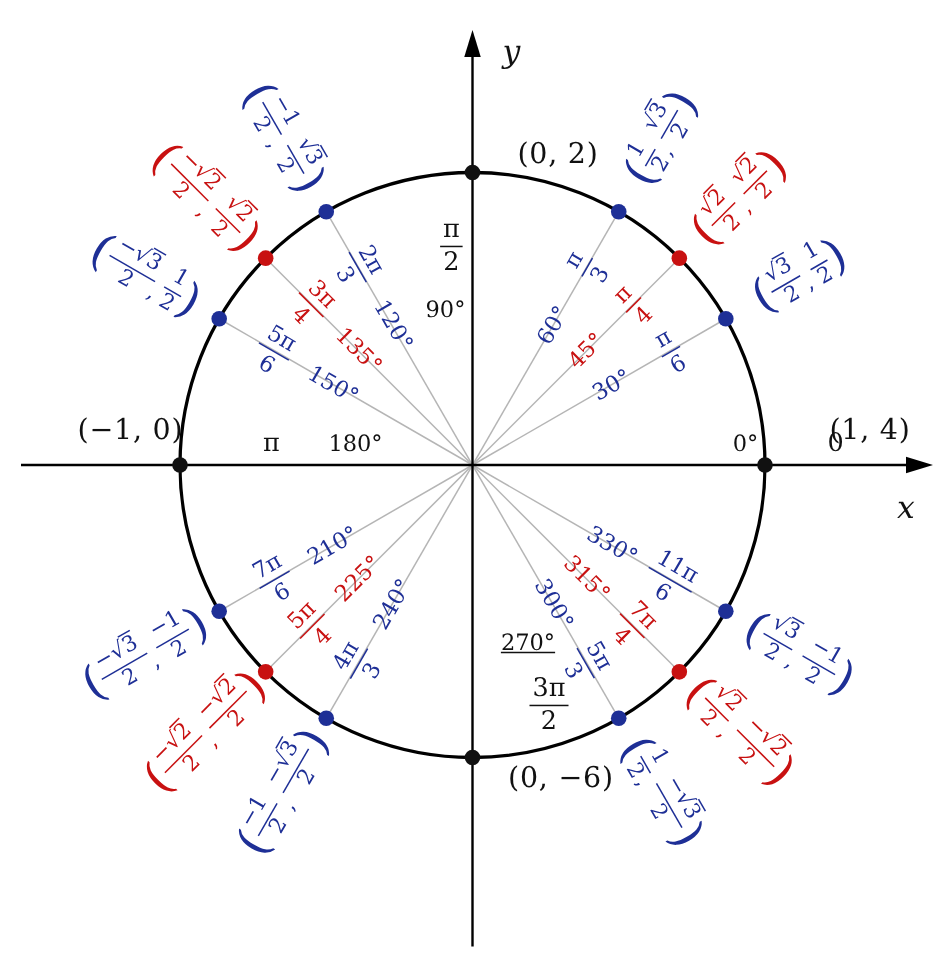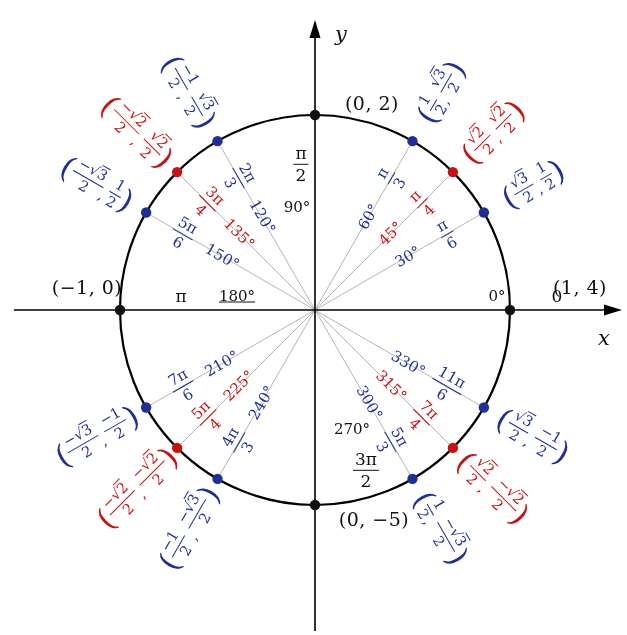--- a/index.html
+++ b/index.html
@@ -211,21 +211,21 @@
         <span class="comma">,</span>
         <span class="frac">
           <span class="num">1</span>
           <span class="den">2</span>
         </span>
         <span class="paren">)</span>
       </div>
       <div class="lbl axis-radian" style="left: 181px; top: 296px; color: rgb(17, 17, 17); transform: translate(-50%, -50%) rotate(0deg);">
         <span class="plain">π</span>
       </div>
-      <div class="lbl deg" style="left: 237px; top: 296px; color: rgb(17, 17, 17); transform: translate(-50%, -50%) rotate(0deg); text-decoration: underline;">
+      <div class="lbl deg" style="left: 237px; top: 296px; color: rgb(17, 17, 17); transform: translate(-50%, -50%) rotate(0deg);">
         <span class="plain">180°</span>
       </div>
       <div class="lbl axis-coord" style="left: 58px; top: 287px; color: rgb(17, 17, 17); transform: translate(-50%, -50%) rotate(0deg); margin-left: 29px;">
         <span class="plain">(−1, 0)</span>
       </div>
       <div class="lbl rad" style="left: 183.364px; top: 386px; color: rgb(30, 47, 150); transform: translate(-50%, -50%) rotate(-30deg);">
         <span class="frac">
           <span class="num">7π</span>
           <span class="den">6</span>
         </span>
@@ -289,25 +289,25 @@
           <span class="den">2</span>
         </span>
         <span class="paren">)</span>
       </div>
       <div class="lbl axis-radian" style="left: 366px; top: 470px; color: rgb(17, 17, 17); transform: translate(-50%, -50%) rotate(0deg);">
         <span class="frac">
           <span class="num">3π</span>
           <span class="den">2</span>
         </span>
       </div>
-      <div class="lbl deg" style="left: 352px; top: 429px; color: rgb(17, 17, 17); transform: translate(-50%, -50%) rotate(0deg);">
+      <div class="lbl deg" style="left: 352px; top: 429px; color: rgb(17, 17, 17); transform: translate(-50%, -50%) rotate(0deg); text-decoration: underline;">
         <span class="plain">270°</span>
       </div>
       <div class="lbl axis-coord" style="left: 374px; top: 519px; color: rgb(17, 17, 17); transform: translate(-50%, -50%) rotate(0deg);">
-        <span class="plain">(0, −5)</span>
+        <span class="plain">(0, −6)</span>
       </div>
       <div class="lbl rad" style="left: 391px; top: 441.636px; color: rgb(30, 47, 150); transform: translate(-50%, -50%) rotate(60deg);">
         <span class="frac">
           <span class="num">5π</span>
           <span class="den">3</span>
         </span>
       </div>
       <div class="lbl deg" style="left: 368.5px; top: 402.665px; color: rgb(30, 47, 150); transform: translate(-50%, -50%) rotate(60deg);">
         <span class="plain">300°</span>
       </div>

